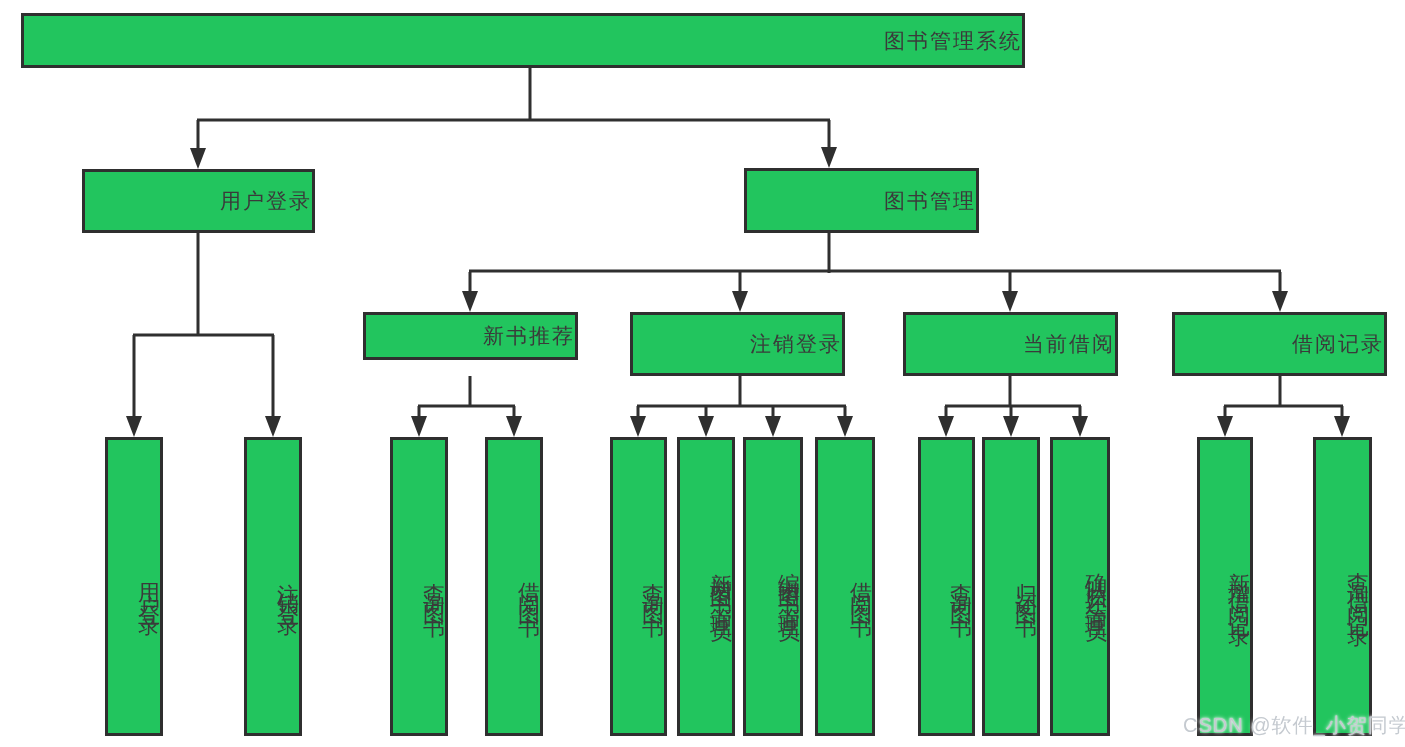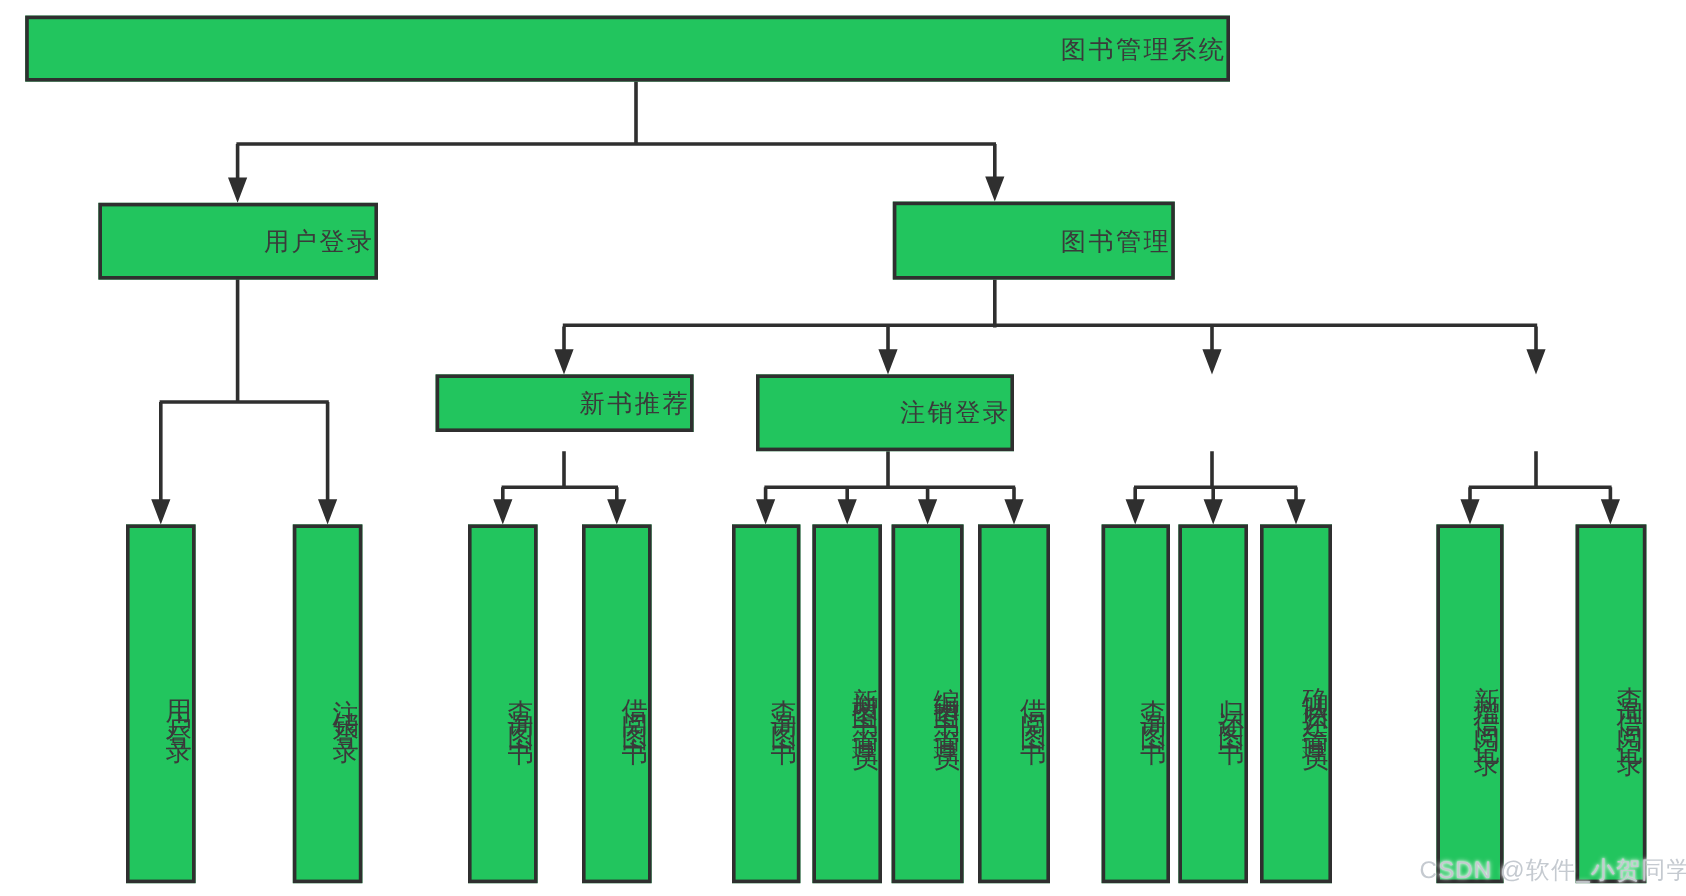--- a/index.html
+++ b/index.html
@@ -118,20 +118,26 @@
   <div class="node n-book-mgmt">
     <span>图书管理</span>
   </div>
 
   <div class="node n-new-book">
     <span>新书推荐</span>
   </div>
   <div class="node n-book-borrow">
     <span>注销登录</span>
   </div>
+  <div class="node n-current-borrow">
+    <span>当前借阅</span>
+  </div>
+  <div class="node n-borrow-record">
+    <span>借阅记录</span>
+  </div>
 
   <div class="node leaf n-a1">
     <span class="vtext">用户登录</span>
   </div>
   <div class="node leaf n-a2">
     <span class="vtext">注销登录</span>
   </div>
 
   <div class="node leaf n-b1">
     <span class="vtext">查询图书</span>

